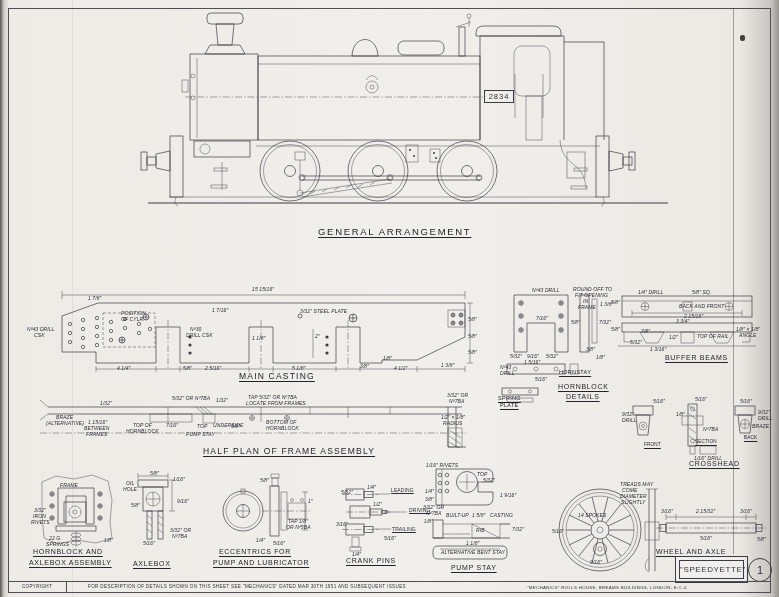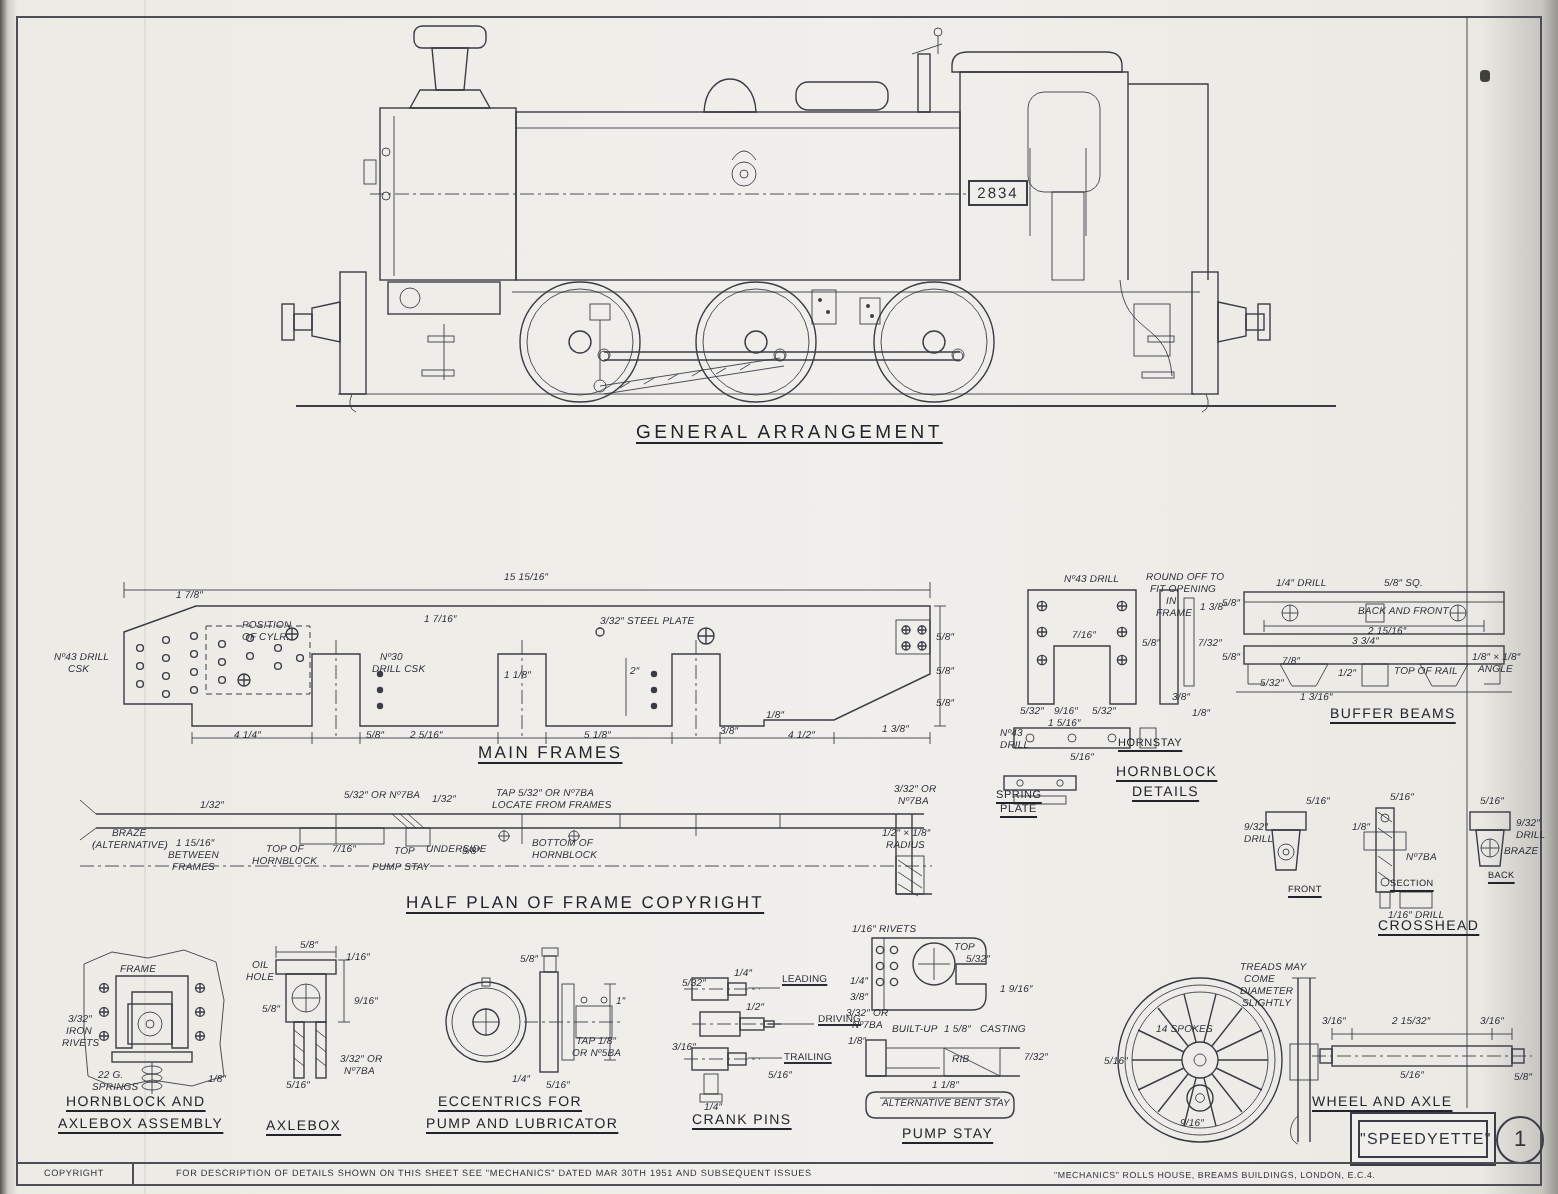--- a/index.html
+++ b/index.html
@@ -369,25 +369,25 @@
         <circle cx="692.5" cy="441" r="2" class="thin"></circle>
       <rect x="690" y="446" width="5" height="8" class="thin"></rect>
       <rect x="735" y="406" width="20" height="9"></rect>
       <path d="M738 415 h14 l-2 18 h-10 z"></path>
       <circle cx="745" cy="424" r="4.5" class="thin"></circle>
       <path class="thin" d="M740.5 424 H749.5 M745 419.5 V428.5"></path>
       <rect x="700" y="446" width="16" height="8" class="thin"></rect>
     </g>
   </svg>
 
-  <div class="cap" id="ga-cap" style="left:318px;top:212px">GENERAL ARRANGEMENT</div>
+  <div class="cap" id="ga-cap" style="left:318px;top:227px">GENERAL ARRANGEMENT</div>
   <div class="plate">2834</div>
 
-  <div class="cap" style="left:239px;top:372px">MAIN FRAMES</div>
-  <div class="cap" style="left:203px;top:447px">HALF PLAN OF FRAME COPYRIGHT</div>
+  <div class="cap" style="left:239px;top:372px">MAIN CASTING</div>
+  <div class="cap" style="left:203px;top:447px">HALF PLAN OF FRAME ASSEMBLY</div>
   <div class="cap cap2" style="left:33px;top:548px">HORNBLOCK AND</div>
   <div class="cap cap2" style="left:29px;top:559px">AXLEBOX ASSEMBLY</div>
   <div class="cap cap2" style="left:133px;top:560px">AXLEBOX</div>
   <div class="cap cap2" style="left:219px;top:548px">ECCENTRICS FOR</div>
   <div class="cap cap2" style="left:213px;top:559px">PUMP AND LUBRICATOR</div>
   <div class="cap cap2" style="left:346px;top:557px">CRANK PINS</div>
   <div class="cap cap2" style="left:451px;top:564px">PUMP STAY</div>
   <div class="cap cap2" style="left:656px;top:548px">WHEEL AND AXLE</div>
   <div class="cap cap2" style="left:665px;top:354px">BUFFER BEAMS</div>
   <div class="cap cap3" style="left:559px;top:370px">HORNSTAY</div>

